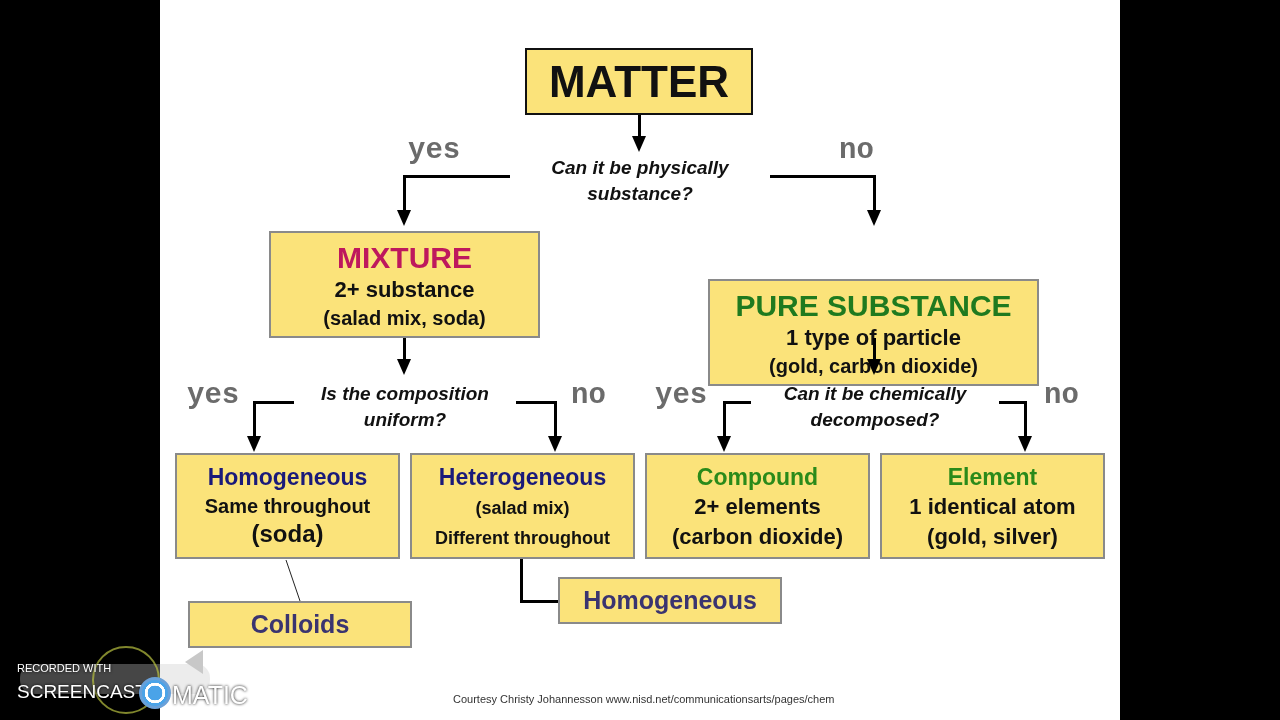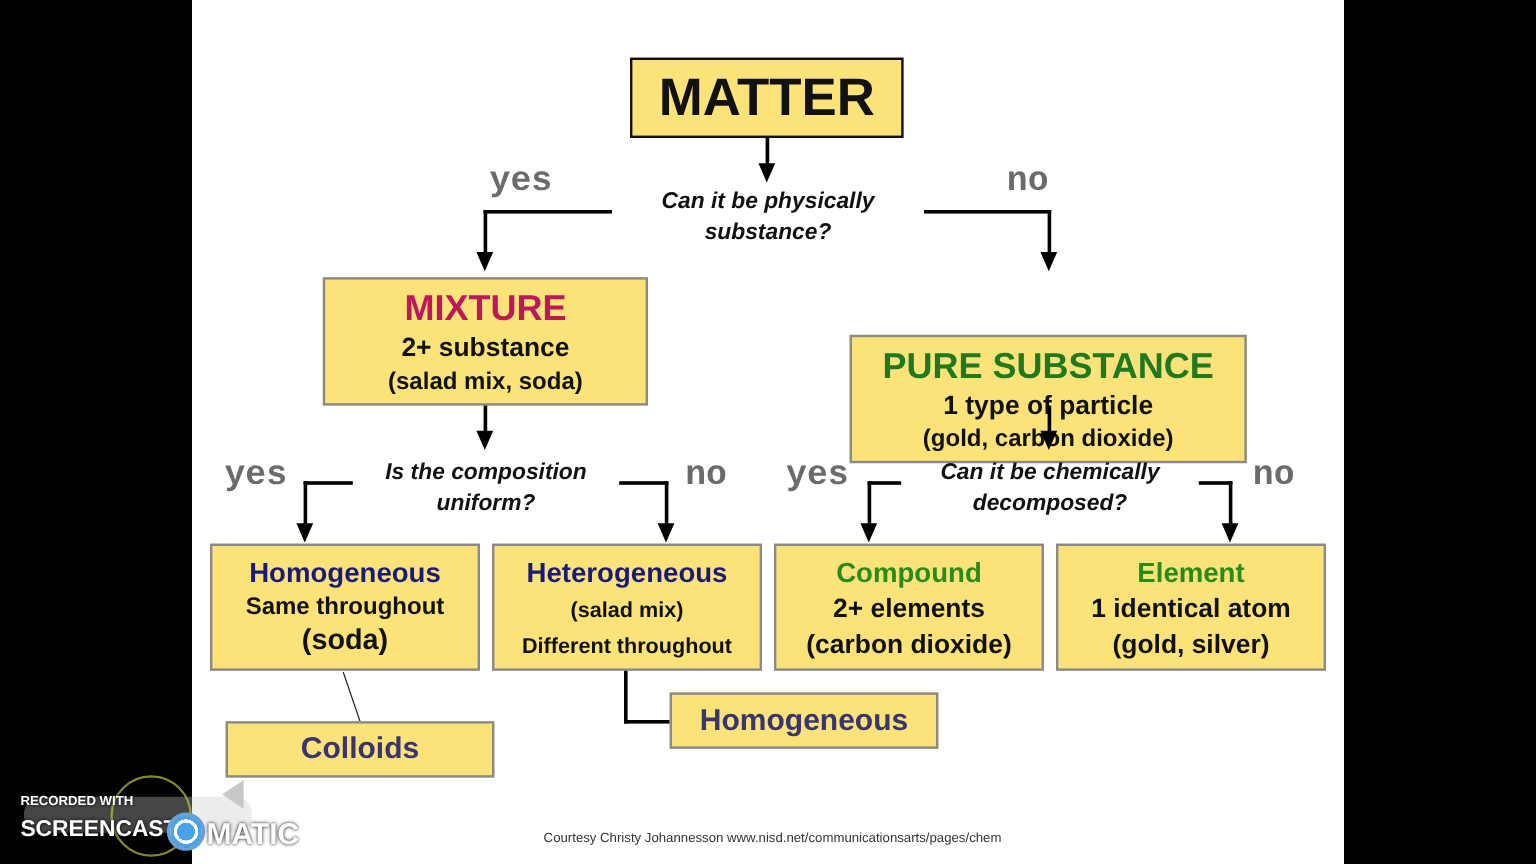--- a/index.html
+++ b/index.html
@@ -11,21 +11,21 @@
   .matter { border:2px solid #111; }
   .q { position:absolute; font-weight:bold; font-style:italic; color:#111; font-size:19px;
        text-align:center; line-height:26px; }
   .yn { position:absolute; font-weight:bold; color:#6b6b6b; font-size:29px;font-family:Liberation Mono, monospace; }
   .line { position:absolute; background:#000; }
   .arrow { position:absolute; width:0; height:0; border-left:7px solid transparent;
            border-right:7px solid transparent; border-top:16px solid #000; }
   .title { display:block; }
   .sub { display:block; }
   .credit { position:absolute; left:453px; top:693px; font-size:11px; color:#333; }
-  .wm { position:absolute; color:#fff; font-weight:bold; text-shadow:0 0 3px #000; }
+  .wm { position:absolute; color:#fff; font-weight:normal; text-shadow:0 0 3px #000; }
 </style>
 </head>
 <body>
 
 <div class="slide"></div>
 
 <div class="box matter" style="left:525px;top:48px;width:228px;height:67px;font-size:44px;line-height:64px;">
   <span>MATTER</span>
 </div>
 <div class="line" style="left:638px;top:115px;width:3px;height:22px;"></div>

